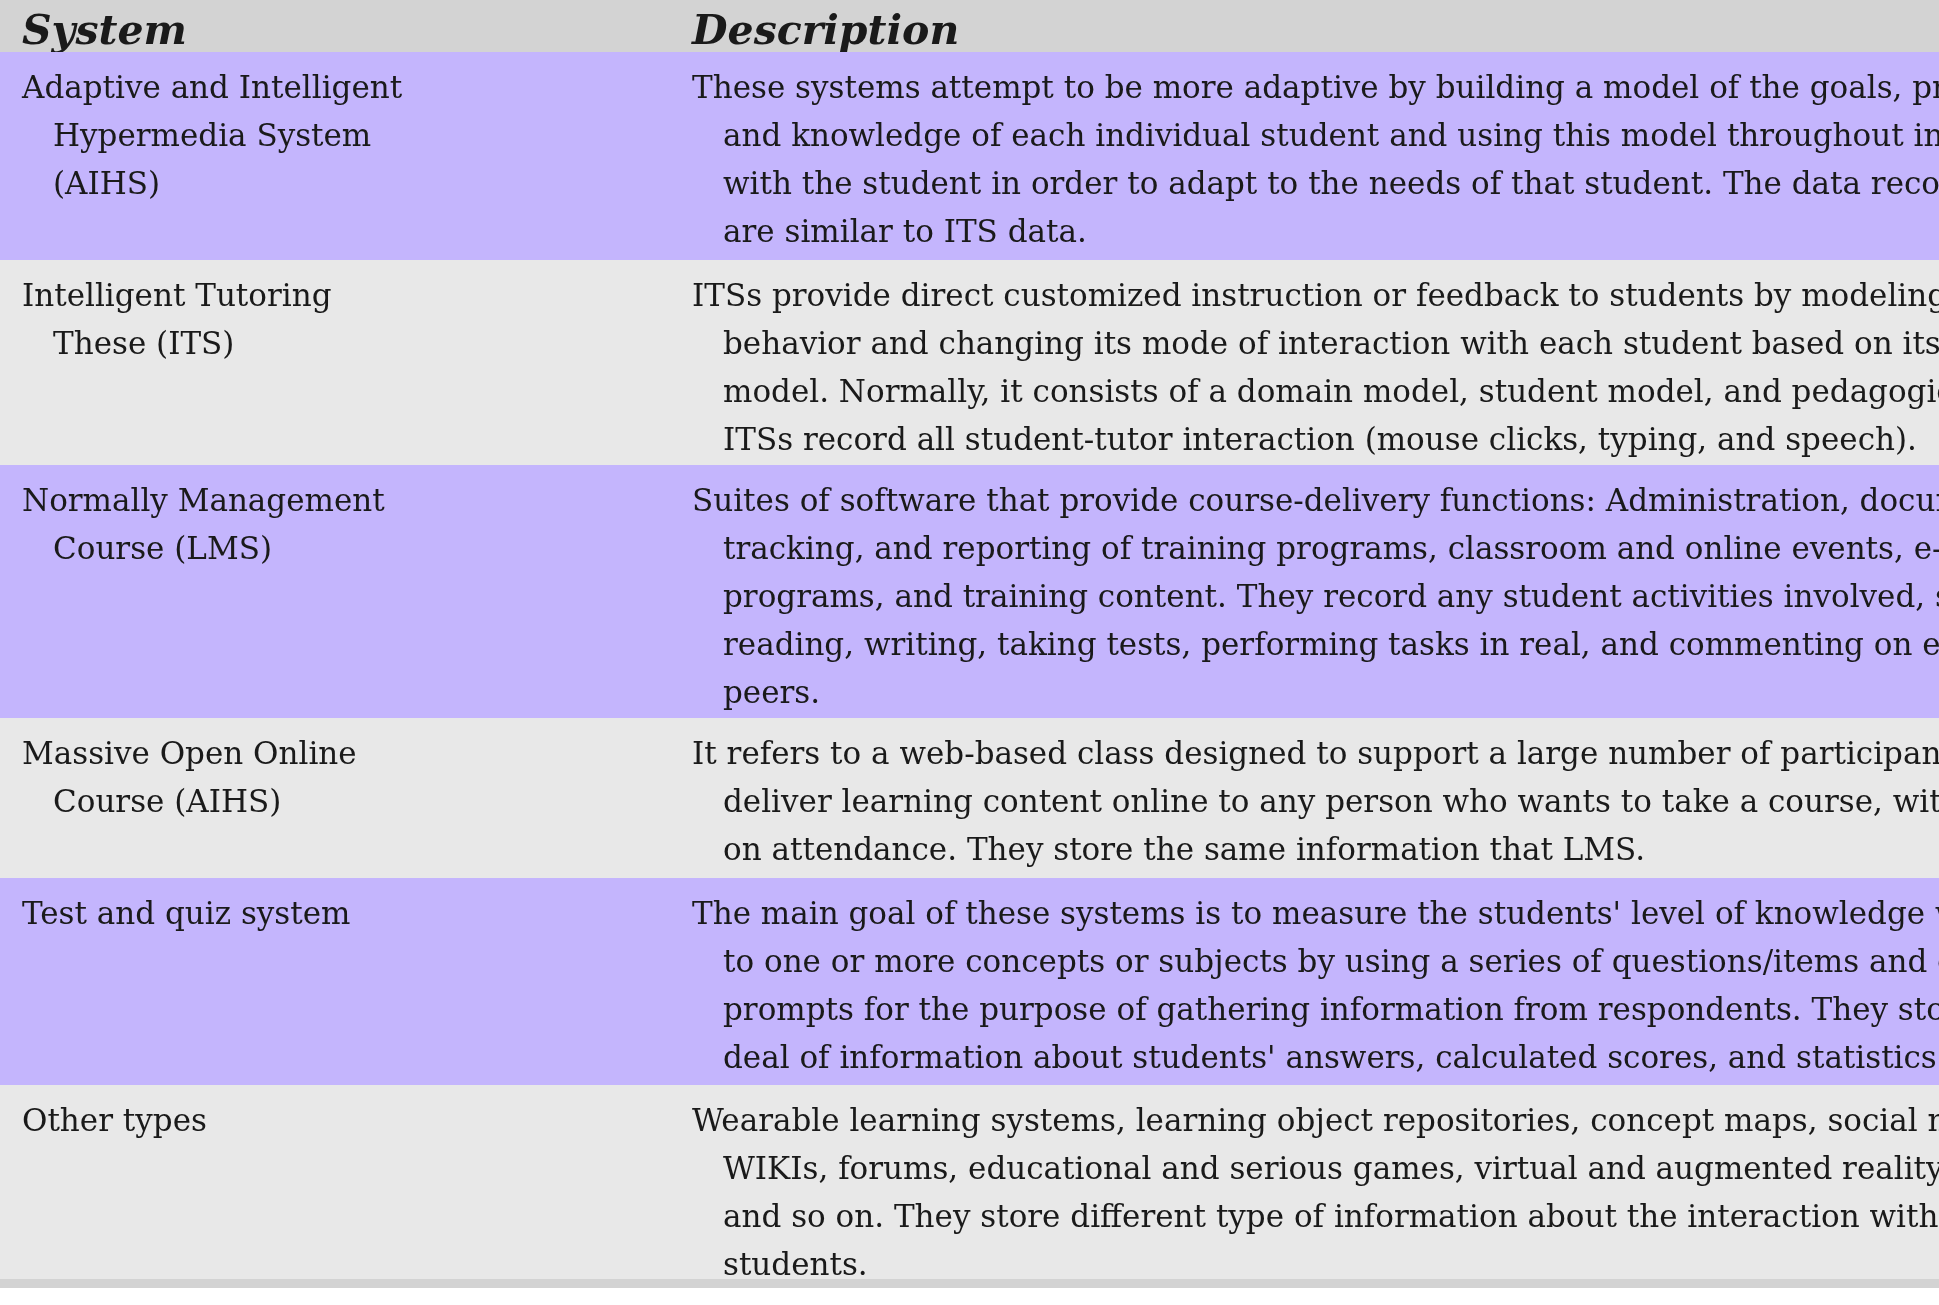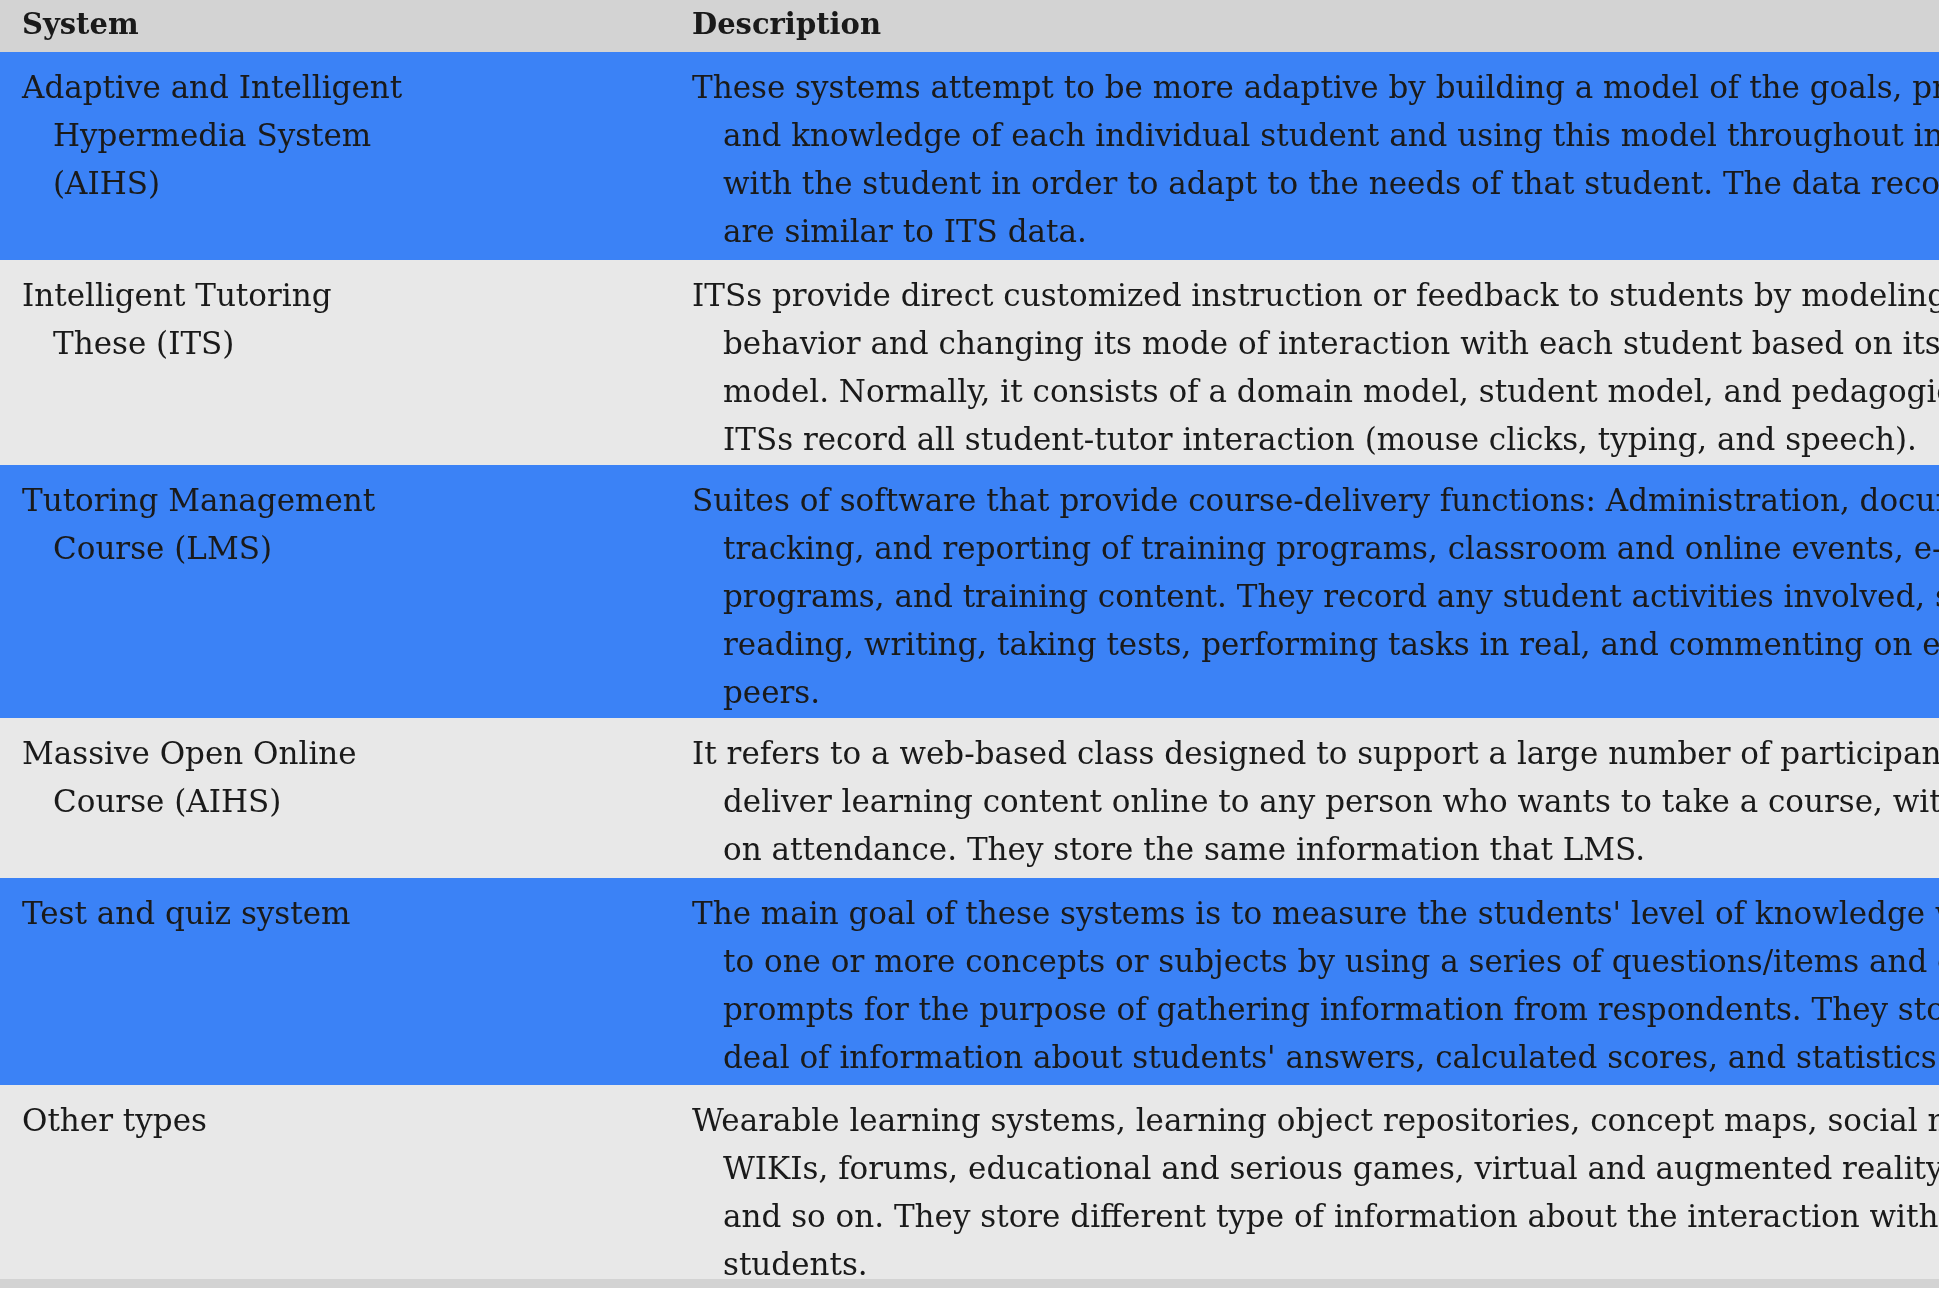--- a/index.html
+++ b/index.html
@@ -1,22 +1,22 @@
 <!DOCTYPE html>
 <html><head>
 <meta charset="utf-8">
 <style>
   html, body { margin:0; padding:0; }
   body { width:1939px; height:1305px; overflow:hidden; background:#ffffff;
          font-family:"DejaVu Serif","Liberation Serif",serif; color:#1a1a1a; }
   .table { position:relative; width:1939px; }
   .hdr { height:52px; background:#d3d3d3; position:relative; }
-  .hdr span { position:absolute; top:4px; font-weight:bold; font-size:29px; line-height:40px; }
+  .hdr span { position:absolute; top:10px; font-weight:bold; font-size:41px; line-height:40px;font-style:italic; }
   .row { position:relative; overflow:hidden; }
-  .row.white { background:#3b82f6; }
+  .row.white { background:#c4b5fd; }
   .row.gray { background:#e8e8e8; }
   .cell { position:absolute; top:11px; font-size:31px; line-height:48px; white-space:nowrap; }
   .sys { left:22px; }
   .desc { left:692px; right:-400px; }
   .line { display:block; }
   .line.indent { padding-left:31px; }
   .bottom { height:9px; background:#d3d3d3; }
 </style>
 </head>
 <body>
@@ -49,21 +49,21 @@
     <div class="cell desc">
       <span class="line">ITSs provide direct customized instruction or feedback to students by modeling stud</span>
       <span class="line indent">behavior and changing its mode of interaction with each student based on its indi</span>
       <span class="line indent">model. Normally, it consists of a domain model, student model, and pedagogical m</span>
       <span class="line indent">ITSs record all student-tutor interaction (mouse clicks, typing, and speech).</span>
     </div>
   </div>
 
   <div class="row white" style="height:253px">
     <div class="cell sys">
-      <span class="line">Tutoring Management</span>
+      <span class="line">Normally Management</span>
       <span class="line indent">Course (LMS)</span>
     </div>
     <div class="cell desc">
       <span class="line">Suites of software that provide course-delivery functions: Administration, document</span>
       <span class="line indent">tracking, and reporting of training programs, classroom and online events, e-learn</span>
       <span class="line indent">programs, and training content. They record any student activities involved, such</span>
       <span class="line indent">reading, writing, taking tests, performing tasks in real, and commenting on events</span>
       <span class="line indent">peers.</span>
     </div>
   </div>

